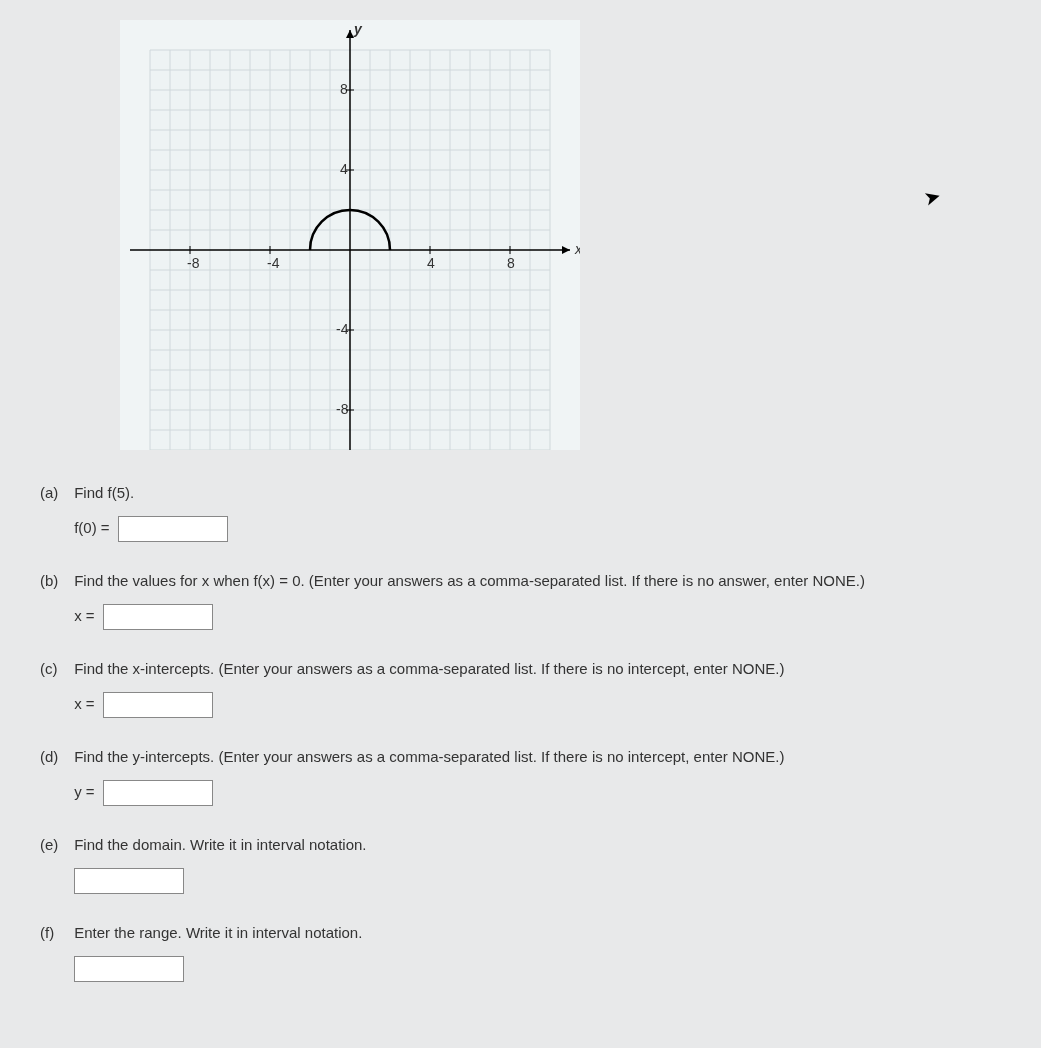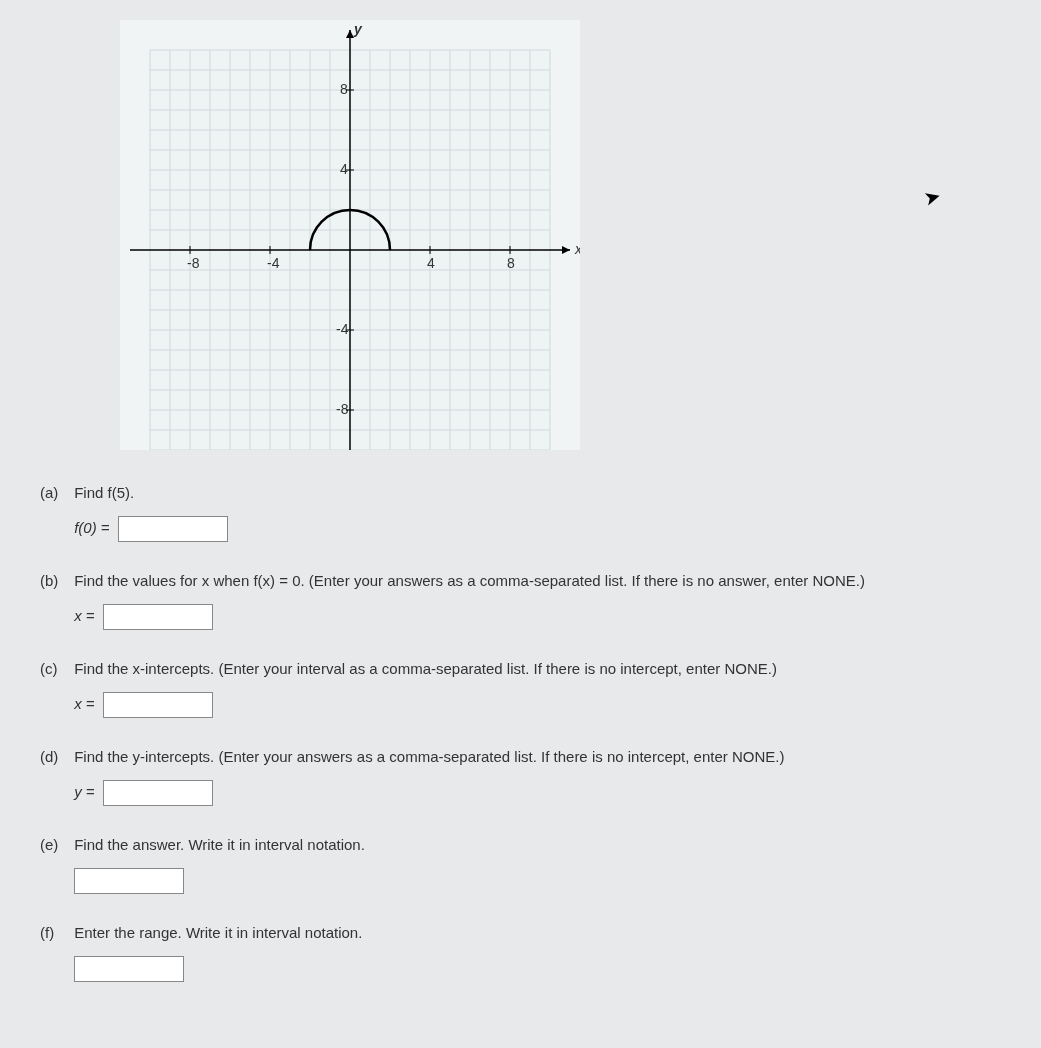--- a/index.html
+++ b/index.html
@@ -30,21 +30,20 @@
     .q-body {
       display: inline-block;
       width: calc(100% - 40px);
       vertical-align: top;
     }
     .answer-line {
       margin-top: 15px;
       margin-left: 0px;
     }
     .var-label {
-      font-style: italic;
       margin-right: 4px;
     }
     input.answer-input {
       width: 110px;
       height: 26px;
       border: 1px solid #888;
       background: #fff;
       padding: 2px 4px;
       font-size: 14px;
       vertical-align: middle;
@@ -167,21 +166,21 @@
     <div class="answer-line">
       <span class="var-label">x =</span>
       <input class="answer-input" type="text" style="">
     </div>
   </span>
 </div>
 
 <div class="question">
   <span class="q-label">(c)</span>
   <span class="q-body">
-    <span>Find the x-intercepts. (Enter your interval as a comma-separated list. If there is no intercept, enter NONE.)</span>
+    <span>Find the x-intercepts. (Enter your answers as a comma-separated list. If there is no intercept, enter NONE.)</span>
     <div class="answer-line">
       <span class="var-label">x =</span>
       <input class="answer-input" type="text" style="">
     </div>
   </span>
 </div>
 
 <div class="question">
   <span class="q-label">(d)</span>
   <span class="q-body">
@@ -189,21 +188,21 @@
     <div class="answer-line">
       <span class="var-label">y =</span>
       <input class="answer-input" type="text" style="">
     </div>
   </span>
 </div>
 
 <div class="question">
   <span class="q-label">(e)</span>
   <span class="q-body">
-    <span>Find the answer. Write it in interval notation.</span>
+    <span>Find the domain. Write it in interval notation.</span>
     <div class="answer-line">
       <input class="answer-input" type="text" style="">
     </div>
   </span>
 </div>
 
 <div class="question">
   <span class="q-label">(f)</span>
   <span class="q-body">
     <span>Enter the range. Write it in interval notation.</span>

